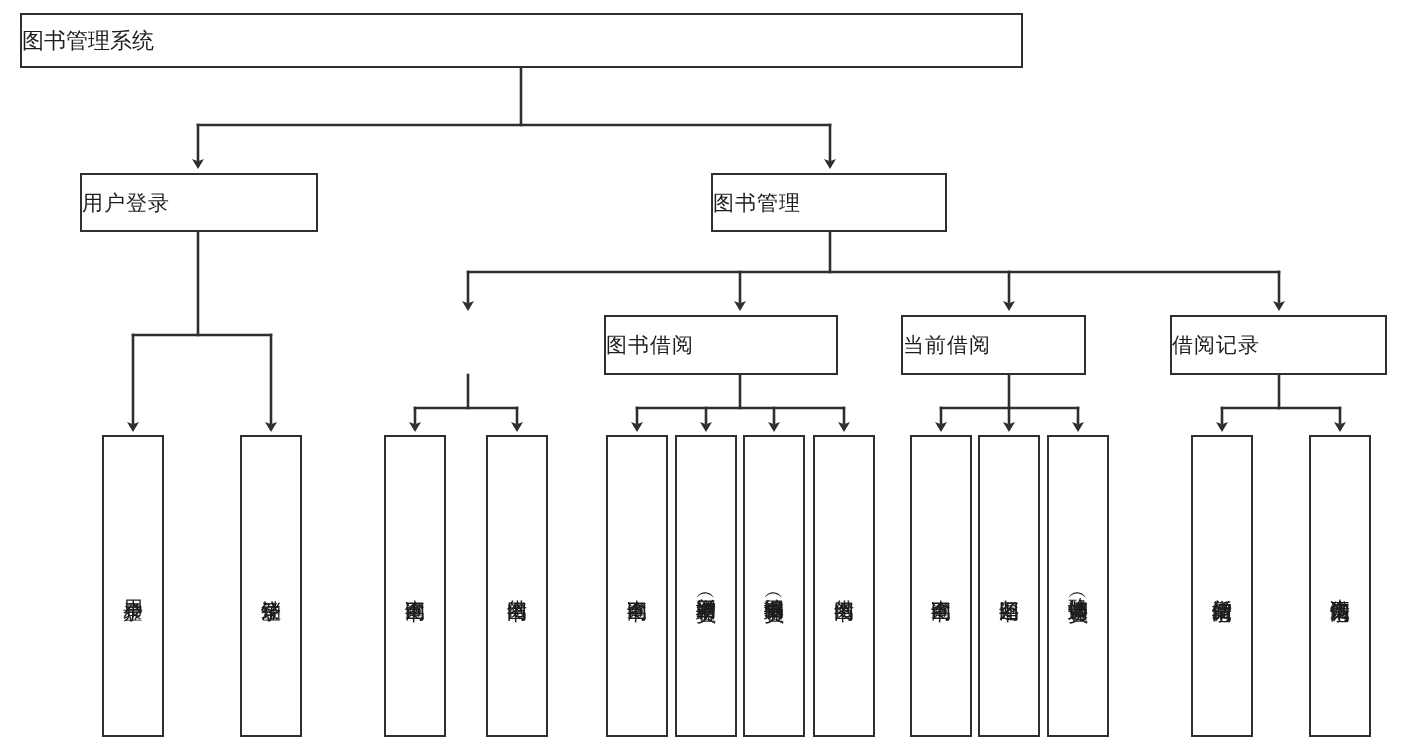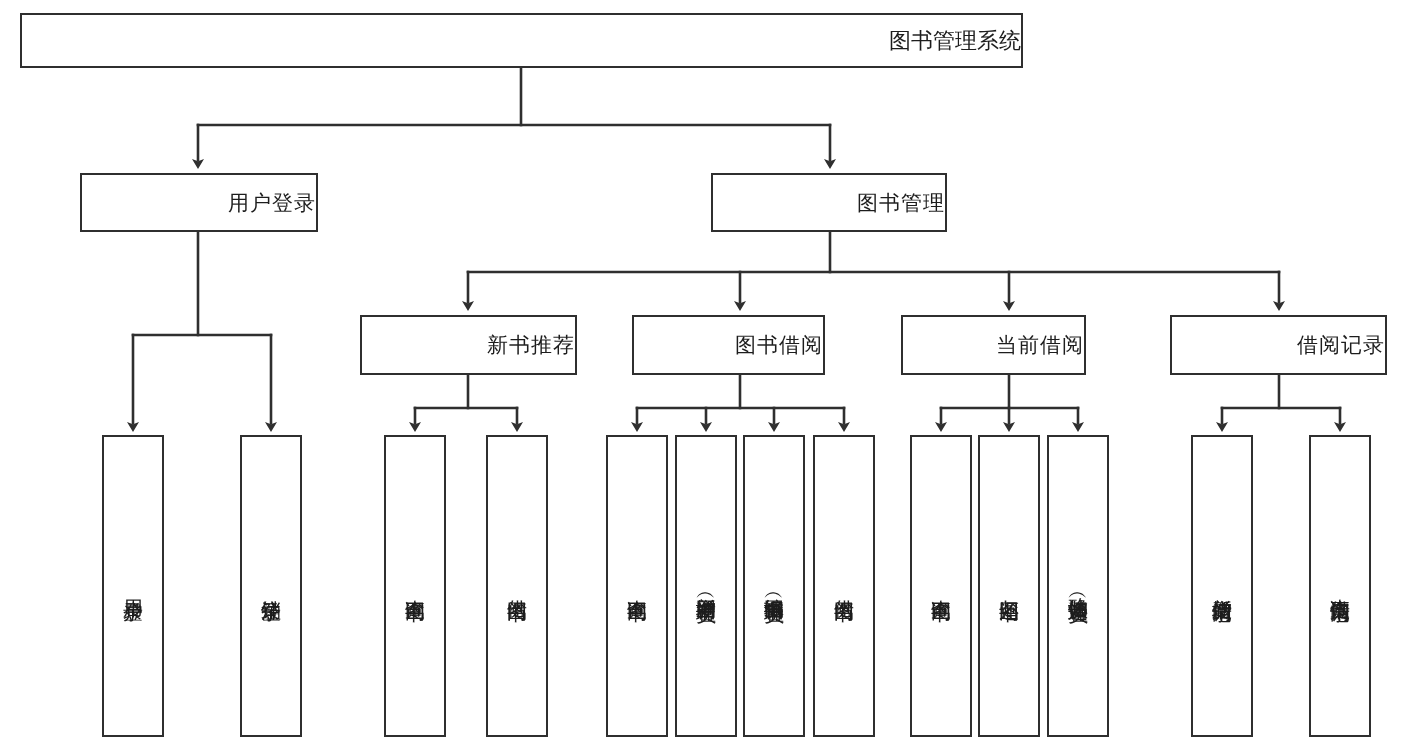--- a/index.html
+++ b/index.html
@@ -24,21 +24,21 @@
     height: 747px;
     pointer-events: none;
   }
   .node {
     position: absolute;
     box-sizing: border-box;
     border: 2px solid #2f2f2f;
     background: #ffffff;
     display: flex;
     align-items: center;
-    justify-content: flex-end;
+    justify-content: flex-start;
     color: #1d1d1d;
   }
   .node.h {
     font-size: 21px;
     letter-spacing: 1px;
   }
   .node.leaf {
     font-size: 20px;
     letter-spacing: 1px;
     writing-mode: vertical-rl;
@@ -123,24 +123,21 @@
     <span>图书管理系统</span>
   </div>
 
   <div class="node h" style="left:80px; top:173px; width:238px; height:59px;">
     <span>用户登录</span>
   </div>
   <div class="node h" style="left:711px; top:173px; width:236px; height:59px;">
     <span>图书管理</span>
   </div>
 
-  <div class="node h" style="left:360px; top:315px; width:217px; height:60px;">
-    <span>新书推荐</span>
-  </div>
-  <div class="node h" style="left:632px; top:315px; width:193px; height:60px;">
+  <div class="node h" style="left:604px; top:315px; width:234px; height:60px;">
     <span>图书借阅</span>
   </div>
   <div class="node h" style="left:901px; top:315px; width:185px; height:60px;">
     <span>当前借阅</span>
   </div>
   <div class="node h" style="left:1170px; top:315px; width:217px; height:60px;">
     <span>借阅记录</span>
   </div>
 
   <div class="node leaf" style="left:102px; top:435px; width:62px; height:302px;">

